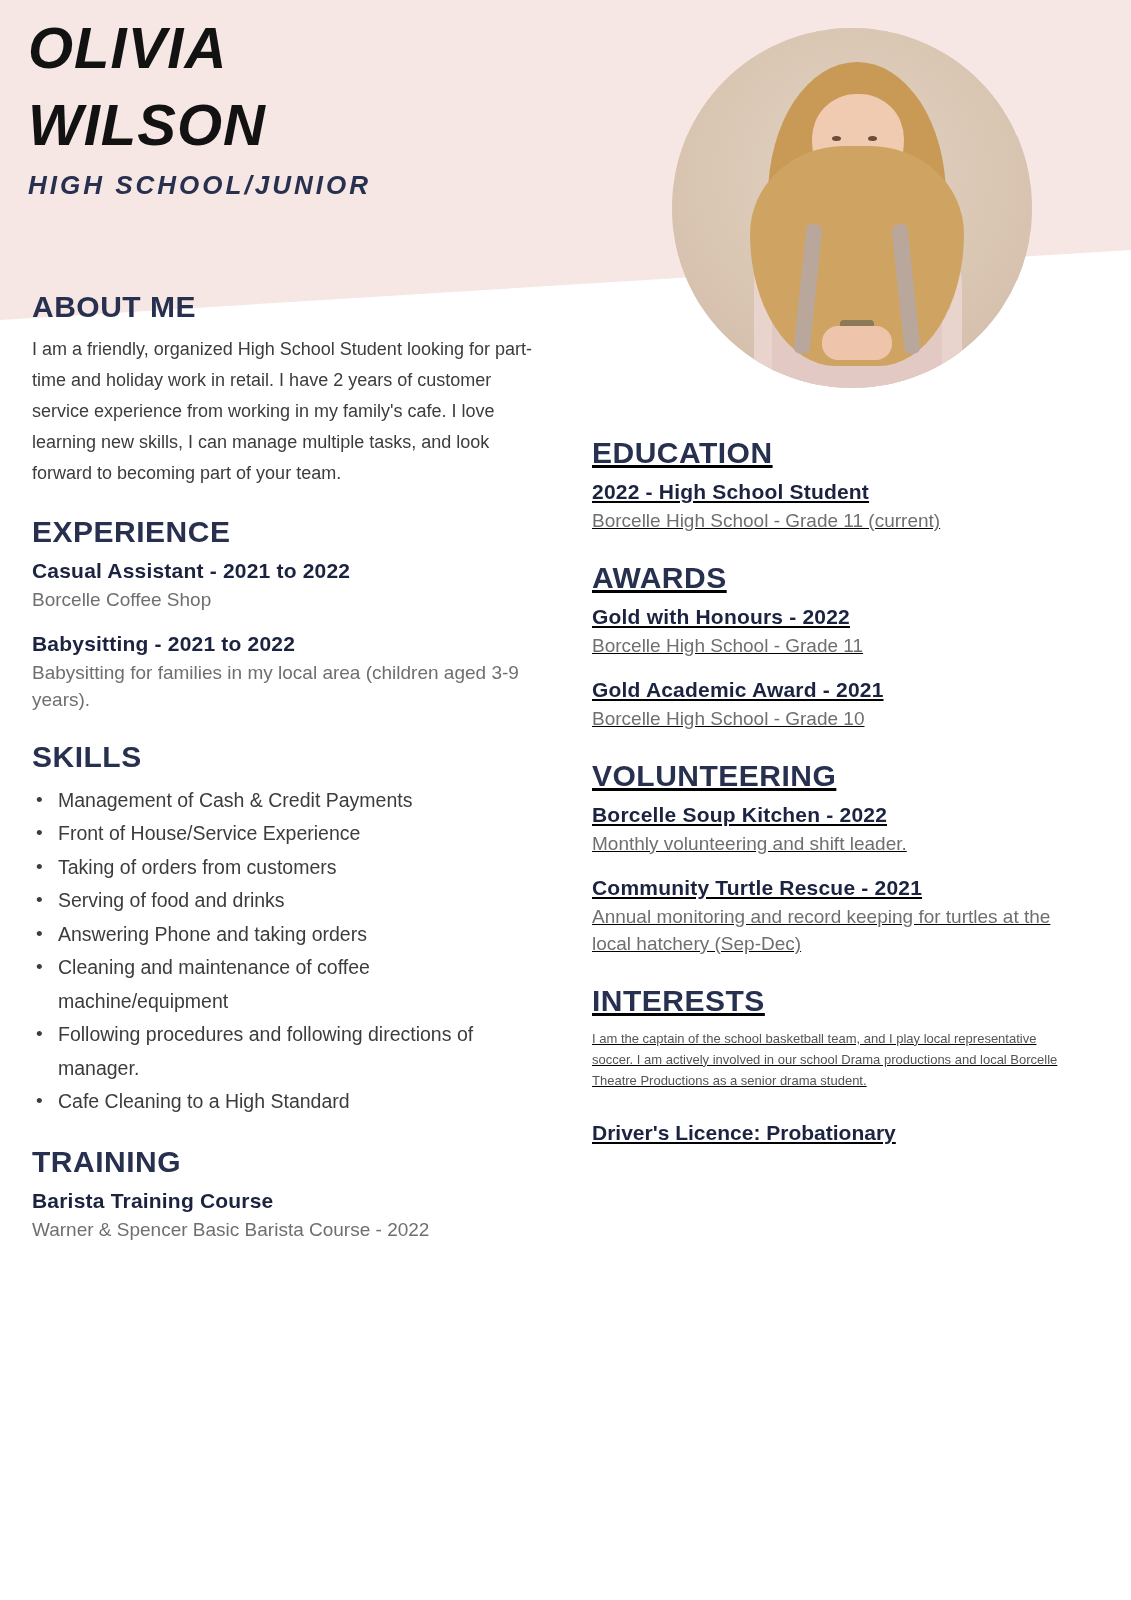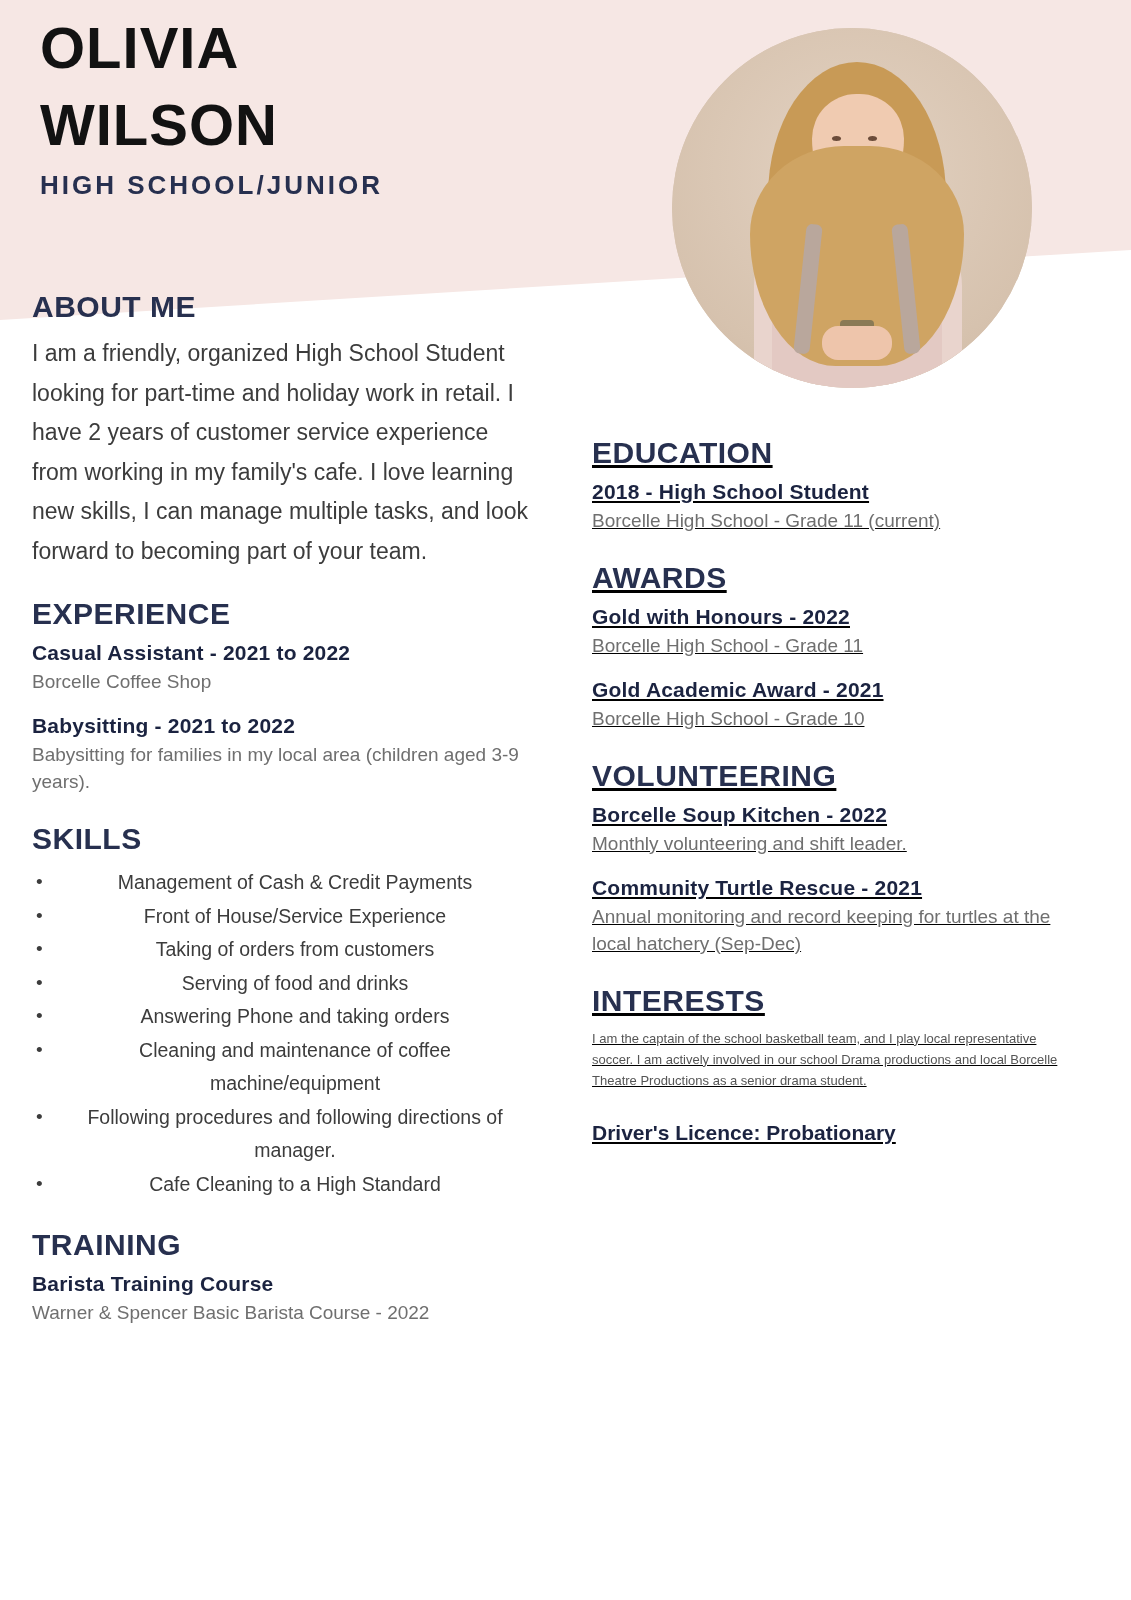--- a/index.html
+++ b/index.html
@@ -20,23 +20,24 @@
     position: absolute;
     left: 0; top: 0;
     width: 1131px;
     height: 320px;
     background: #f6e7e4;
     clip-path: polygon(0 0, 1131px 0, 1131px 250px, 0 320px);
     z-index: 0;
   }
   .header-text {
     position: absolute;
-    left: 40px;
+    left: 28px;
     top: 18px;
     z-index: 3;
+    font-style: italic;
   }
   .name-line {
     font-size: 58px;
     font-weight: bold;
     color: #121212;
     letter-spacing: 1px;
     line-height: 1.05;
     margin: 0;
   }
   .name-line.second { margin-top: 16px; }
@@ -176,21 +177,21 @@
   h2.section-title {
     font-size: 30px;
     font-weight: bold;
     color: #27304f;
     letter-spacing: 0.5px;
     margin: 0 0 10px 0;
   }
   .section { margin-bottom: 26px; }
 
   p.body-text {
-    font-size: 23px;
+    font-size: 18px;
     line-height: 1.72;
     color: #3c3c3c;
     margin: 0;
   }
   .entry { margin-bottom: 18px; }
   .entry:last-child { margin-bottom: 0; }
   .entry-title {
     font-size: 21px;
     font-weight: bold;
     color: #1b2340;
@@ -201,21 +202,20 @@
     font-size: 19px;
     color: #6f6f6f;
     line-height: 1.42;
     margin: 0;
   }
 
   ul.skills-list {
     margin: 0;
     padding-left: 26px;
     list-style: none;
-    text-align: center;
   }
   ul.skills-list li {
     position: relative;
     font-size: 19.5px;
     line-height: 1.72;
     color: #3c3c3c;
   }
   ul.skills-list li::before {
     content: "•";
     position: absolute;
@@ -309,21 +309,21 @@
     </div>
   </div>
 
 </div>
 
 <div class="col-right">
 
   <div class="section">
     <h2 class="section-title">EDUCATION</h2>
     <div class="entry">
-      <p class="entry-title">2018 - High School Student</p>
+      <p class="entry-title">2022 - High School Student</p>
       <p class="entry-sub">Borcelle High School - Grade 11 (current)</p>
     </div>
   </div>
 
   <div class="section">
     <h2 class="section-title">AWARDS</h2>
     <div class="entry">
       <p class="entry-title">Gold with Honours - 2022</p>
       <p class="entry-sub">Borcelle High School - Grade 11</p>
     </div>

